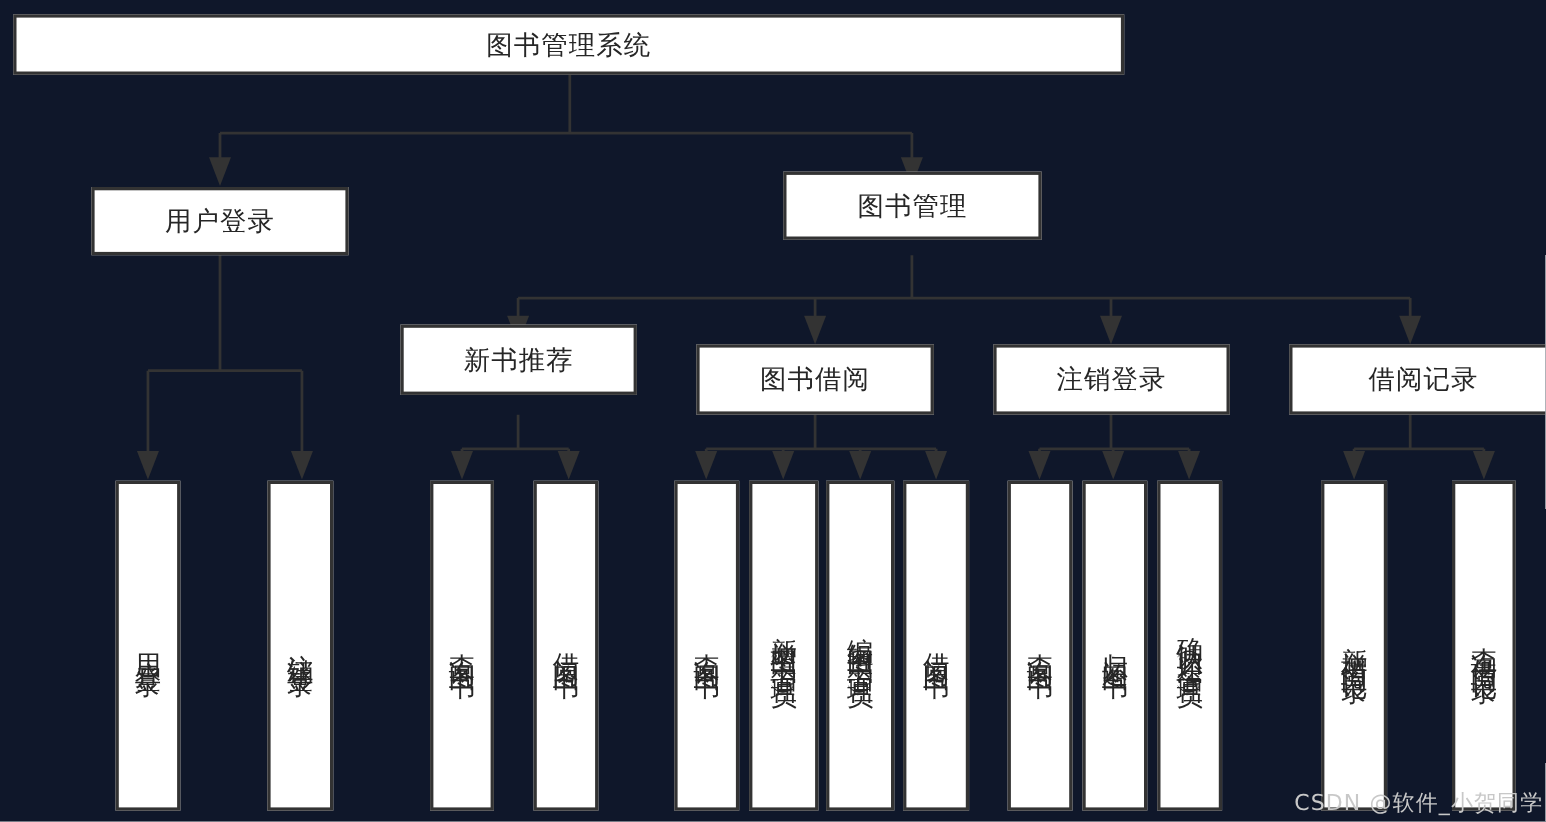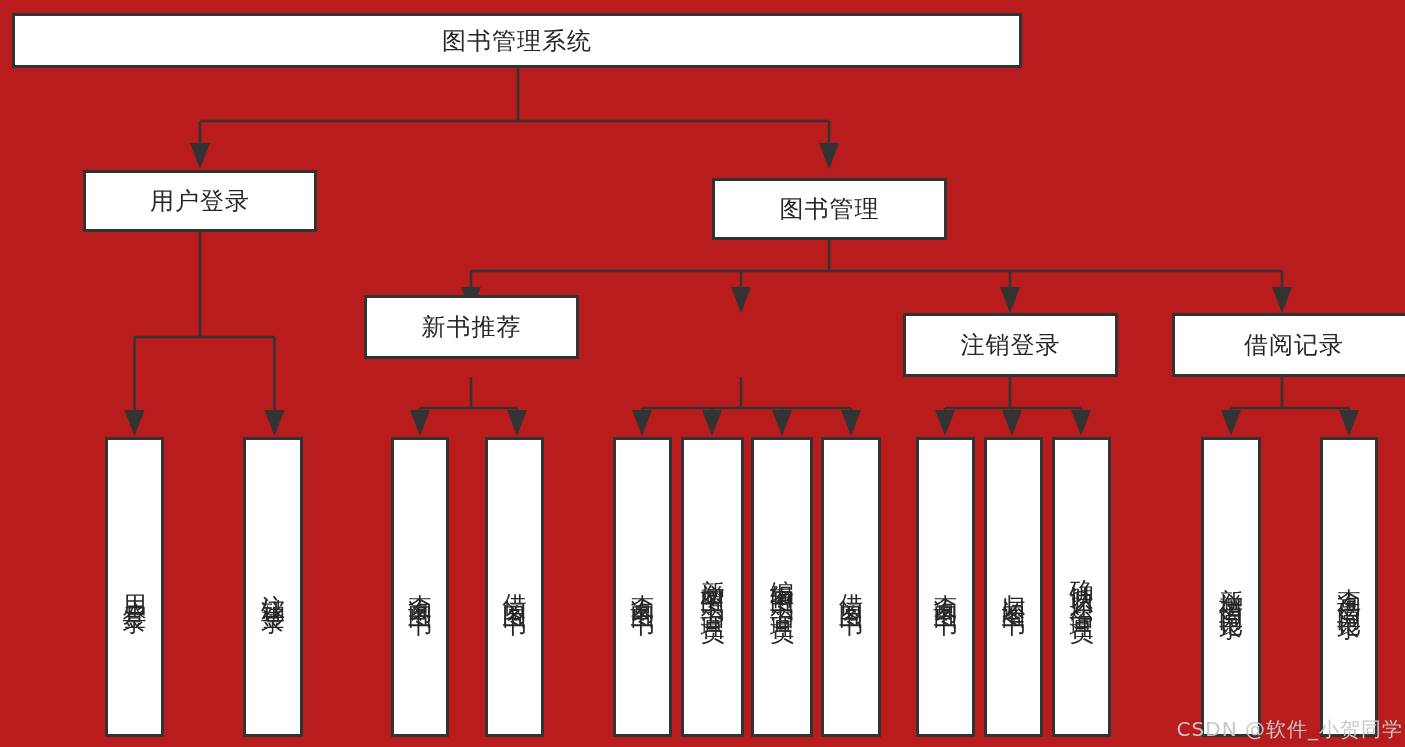--- a/index.html
+++ b/index.html
@@ -5,21 +5,21 @@
   html, body {
     margin: 0;
     padding: 0;
     background: #ffffff;
     font-family: "DejaVu Sans", "Liberation Sans", sans-serif;
   }
   .stage {
     position: relative;
     width: 1405px;
     height: 747px;
-    background: #b91c1c;
+    background: #0f172a;
     overflow: hidden;
   }
   .connectors {
     position: absolute;
     left: 0;
     top: 0;
     z-index: 1;
   }
   .node {
     position: absolute;
@@ -93,23 +93,24 @@
       <polygon points="1002,410 1022,410 1012,436"></polygon>
       <polygon points="1071,410 1091,410 1081,436"></polygon>
       <polygon points="1221,410 1241,410 1231,436"></polygon>
       <polygon points="1339,410 1359,410 1349,436"></polygon>
     </g>
   </svg>
 
   <div class="node" style="left:12px; top:13px; width:1010px; height:55px">图书管理系统</div>
 
   <div class="node" style="left:83px; top:170px; width:234px; height:62px">用户登录</div>
-  <div class="node" style="left:712px; top:178px; width:235px; height:62px">图书管理</div>
+  <div class="node" style="left:712px; top:156px; width:235px; height:62px">图书管理</div>
 
   <div class="node" style="left:364px; top:295px; width:215px; height:64px">新书推荐</div>
+  <div class="node" style="left:633px; top:313px; width:216px; height:64px">图书借阅</div>
   <div class="node" style="left:903px; top:313px; width:215px; height:64px">注销登录</div>
   <div class="node" style="left:1172px; top:313px; width:244px; height:64px">借阅记录</div>
 
   <div class="node v" style="left:105px; top:437px; width:59px; height:300px">用户登录</div>
   <div class="node v" style="left:243px; top:437px; width:60px; height:300px">注销登录</div>
 
   <div class="node v" style="left:391px; top:437px; width:58px; height:300px">查询图书</div>
   <div class="node v" style="left:485px; top:437px; width:59px; height:300px">借阅图书</div>
 
   <div class="node v" style="left:613px; top:437px; width:59px; height:300px">查询图书</div>

